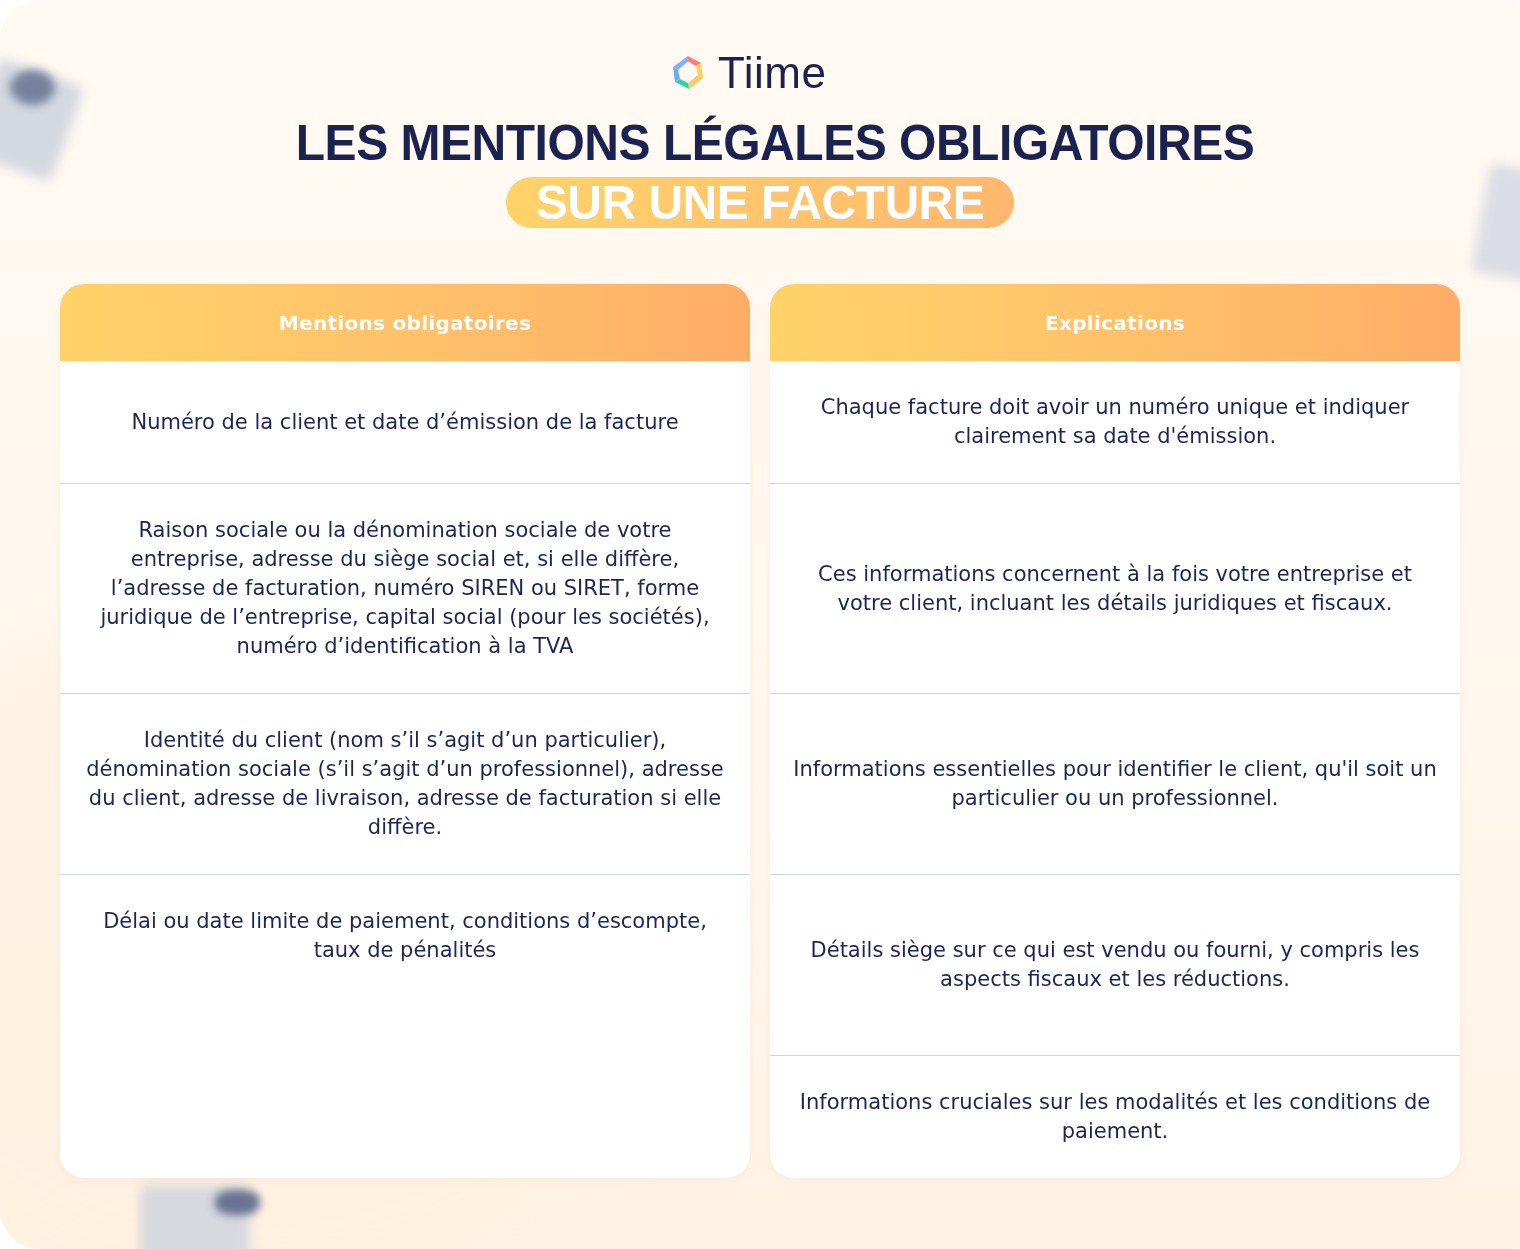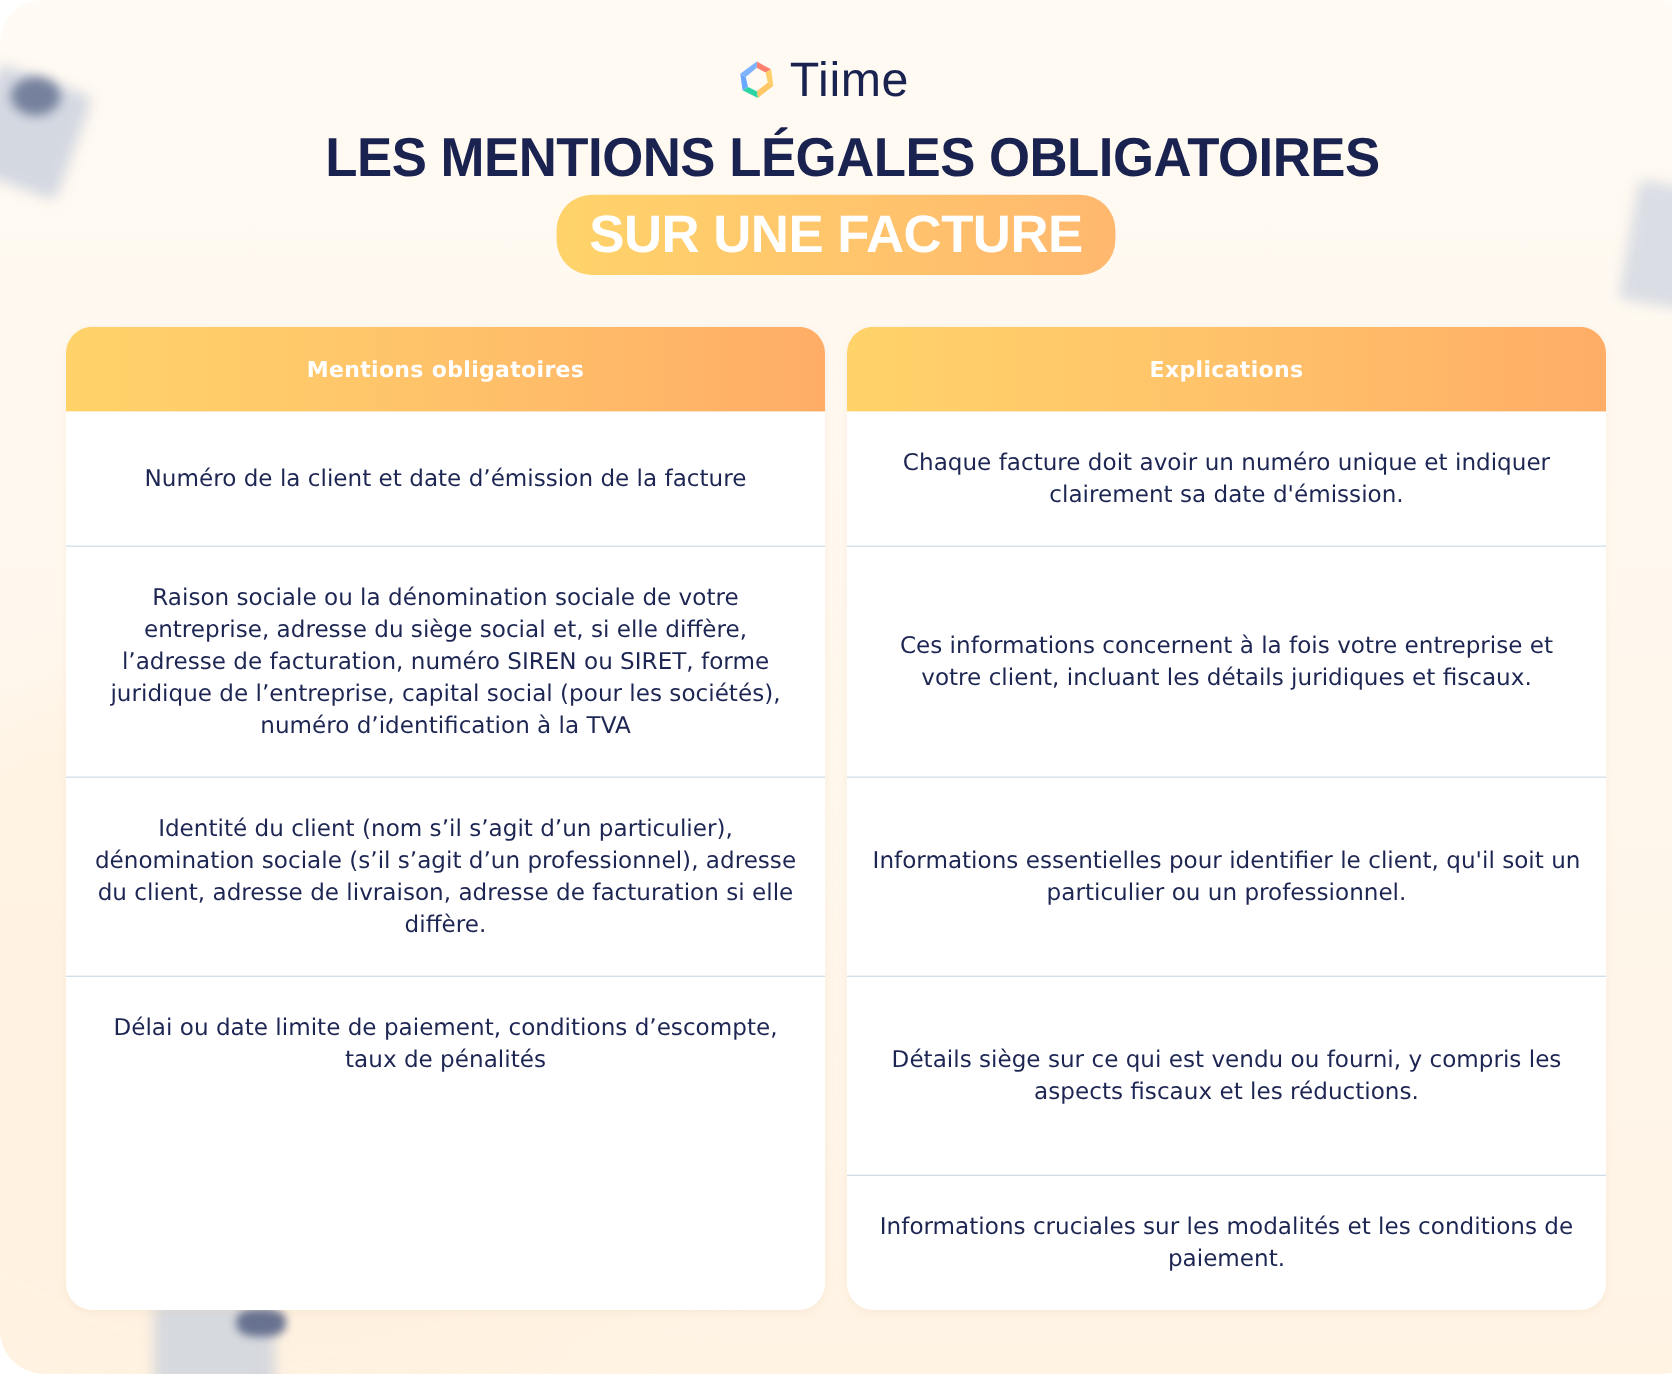--- a/index.html
+++ b/index.html
@@ -23,25 +23,25 @@
     .deco-b-dark { left: 215px; top: 1190px; width: 45px; height: 25px; background: #5c6788; border-radius: 40%; filter: blur(4px); }
     .deco-wave { left: -200px; top: 600px; width: 900px; height: 700px; background: #fff1de; border-radius: 50%; filter: blur(30px); opacity: 0.6; }
 
     .logo { position: absolute; left: 668px; top: 48px; display: flex; align-items: center; gap: 10px; }
     .logo-mark { width: 40px; height: 40px; }
     .logo-text { font-family: "Liberation Sans", sans-serif; font-size: 44px; font-weight: 500; color: #1a2350; letter-spacing: 0.5px; }
 
     .title { position: absolute; left: 0; right: 0; top: 114px; text-align: center;
       font-family: "Liberation Sans", sans-serif; font-weight: 900; font-size: 50px; color: #1a2350; letter-spacing: -0.5px;
       transform: scaleX(0.96); }
-    .subtitle-pill { position: absolute; left: 506px; top: 177px; width: 508px; height: 73px; border-radius: 32px;
+    .subtitle-pill { position: absolute; left: 506px; top: 177px; width: 508px; height: 51px; border-radius: 32px;
       background: linear-gradient(90deg, #ffd36a 0%, #ffb86e 100%); display: flex; align-items: center; justify-content: center; }
     .subtitle { font-family: "Liberation Sans", sans-serif; font-weight: 900; font-size: 48px; color: #ffffff; letter-spacing: -0.5px; }
 
-    .col { position: absolute; top: 297px; width: 690px; height: 894px; background: #fff; border-radius: 24px; overflow: hidden;
+    .col { position: absolute; top: 284px; width: 690px; height: 894px; background: #fff; border-radius: 24px; overflow: hidden;
       box-shadow: 0 2px 8px rgba(200,160,110,0.10); }
     .col-left { left: 60px; }
     .col-right { left: 770px; }
     .col-head { height: 77px; background: linear-gradient(90deg, #ffd369 0%, #ffc26a 50%, #ffad66 100%);
       display: flex; align-items: center; justify-content: center; }
     .col-head span { color: #fff; font-weight: bold; font-size: 20px; letter-spacing: 0.3px; }
     .cell { display: flex; align-items: center; justify-content: center; text-align: center; box-sizing: border-box;
       padding: 0 22px; color: #1d2552; font-size: 21px; line-height: 29px; border-bottom: 1px solid #c9d8e4; }
     .cell:last-child { border-bottom: none; }
     .h1 { height: 123px; }

